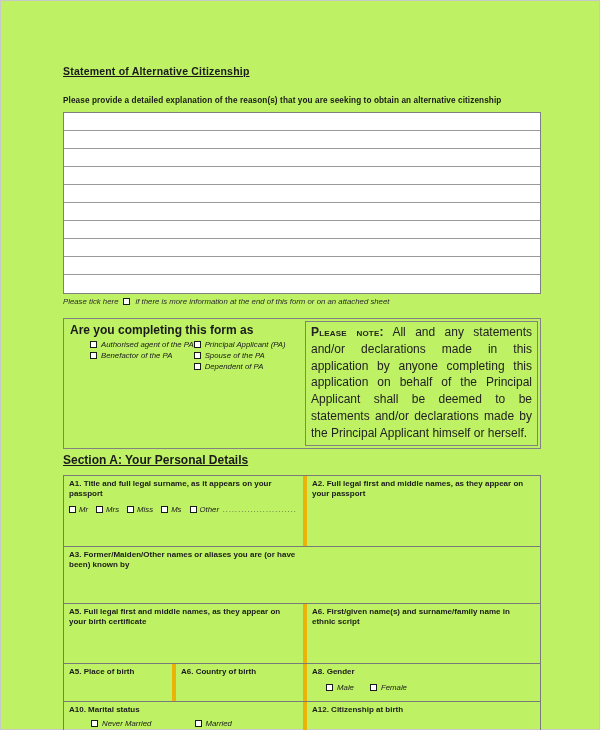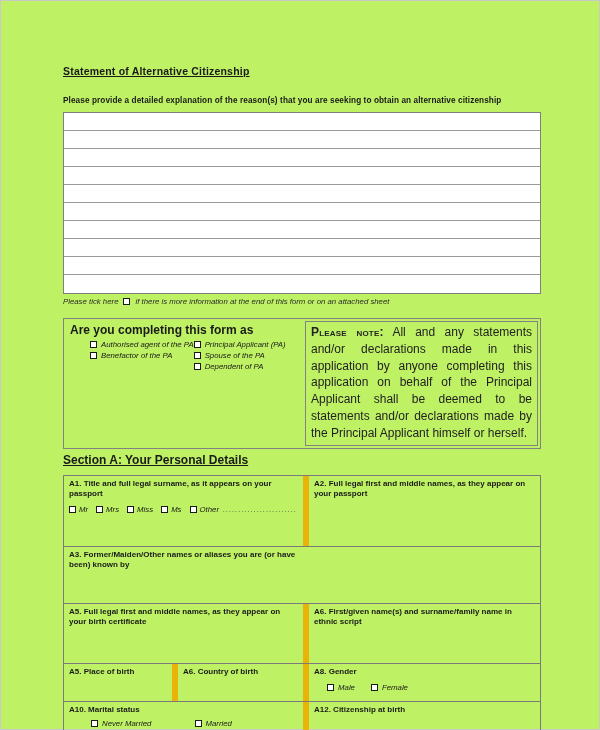--- a/index.html
+++ b/index.html
@@ -47,21 +47,21 @@
     font-size:12px; line-height:1.4; text-align:justify; color:#222;
   }
   .note-label { font-weight:bold; font-variant:small-caps; letter-spacing:.2px; }
   
   .section-head { margin-top:4px; font-size:12px; font-weight:bold; text-decoration:underline; }
   .ptable { margin-top:8px; border:1px solid #7a7a7a; }
   .trow { display:grid; border-top:1px solid #7a7a7a; }
   .trow:first-child { border-top:none; }
   .trow-2col { grid-template-columns:239px 1fr; }
   .trow-4col { grid-template-columns:108px 131px 123px 1fr; }
-  .cell { padding:3px 5px; border-left:6px solid #eab308; }
+  .cell { padding:3px 5px; border-left:4px solid #eab308; }
   .cell:first-child { border-left:none; }
   .lbl { font-size:8px; font-weight:bold; line-height:1.32; }
   .r1 { min-height:70px; }
   .r2 { min-height:57px; }
   .r3 { min-height:60px; }
   .r4 { min-height:38px; }
   .r5 { min-height:45px; }
   .titles-row { display:flex; align-items:center; gap:8px; margin-top:5px; }
   .titles-row .opt { gap:3px; }
   .dots { font-size:7.5px; color:#444; letter-spacing:1px; margin-left:1px; }

